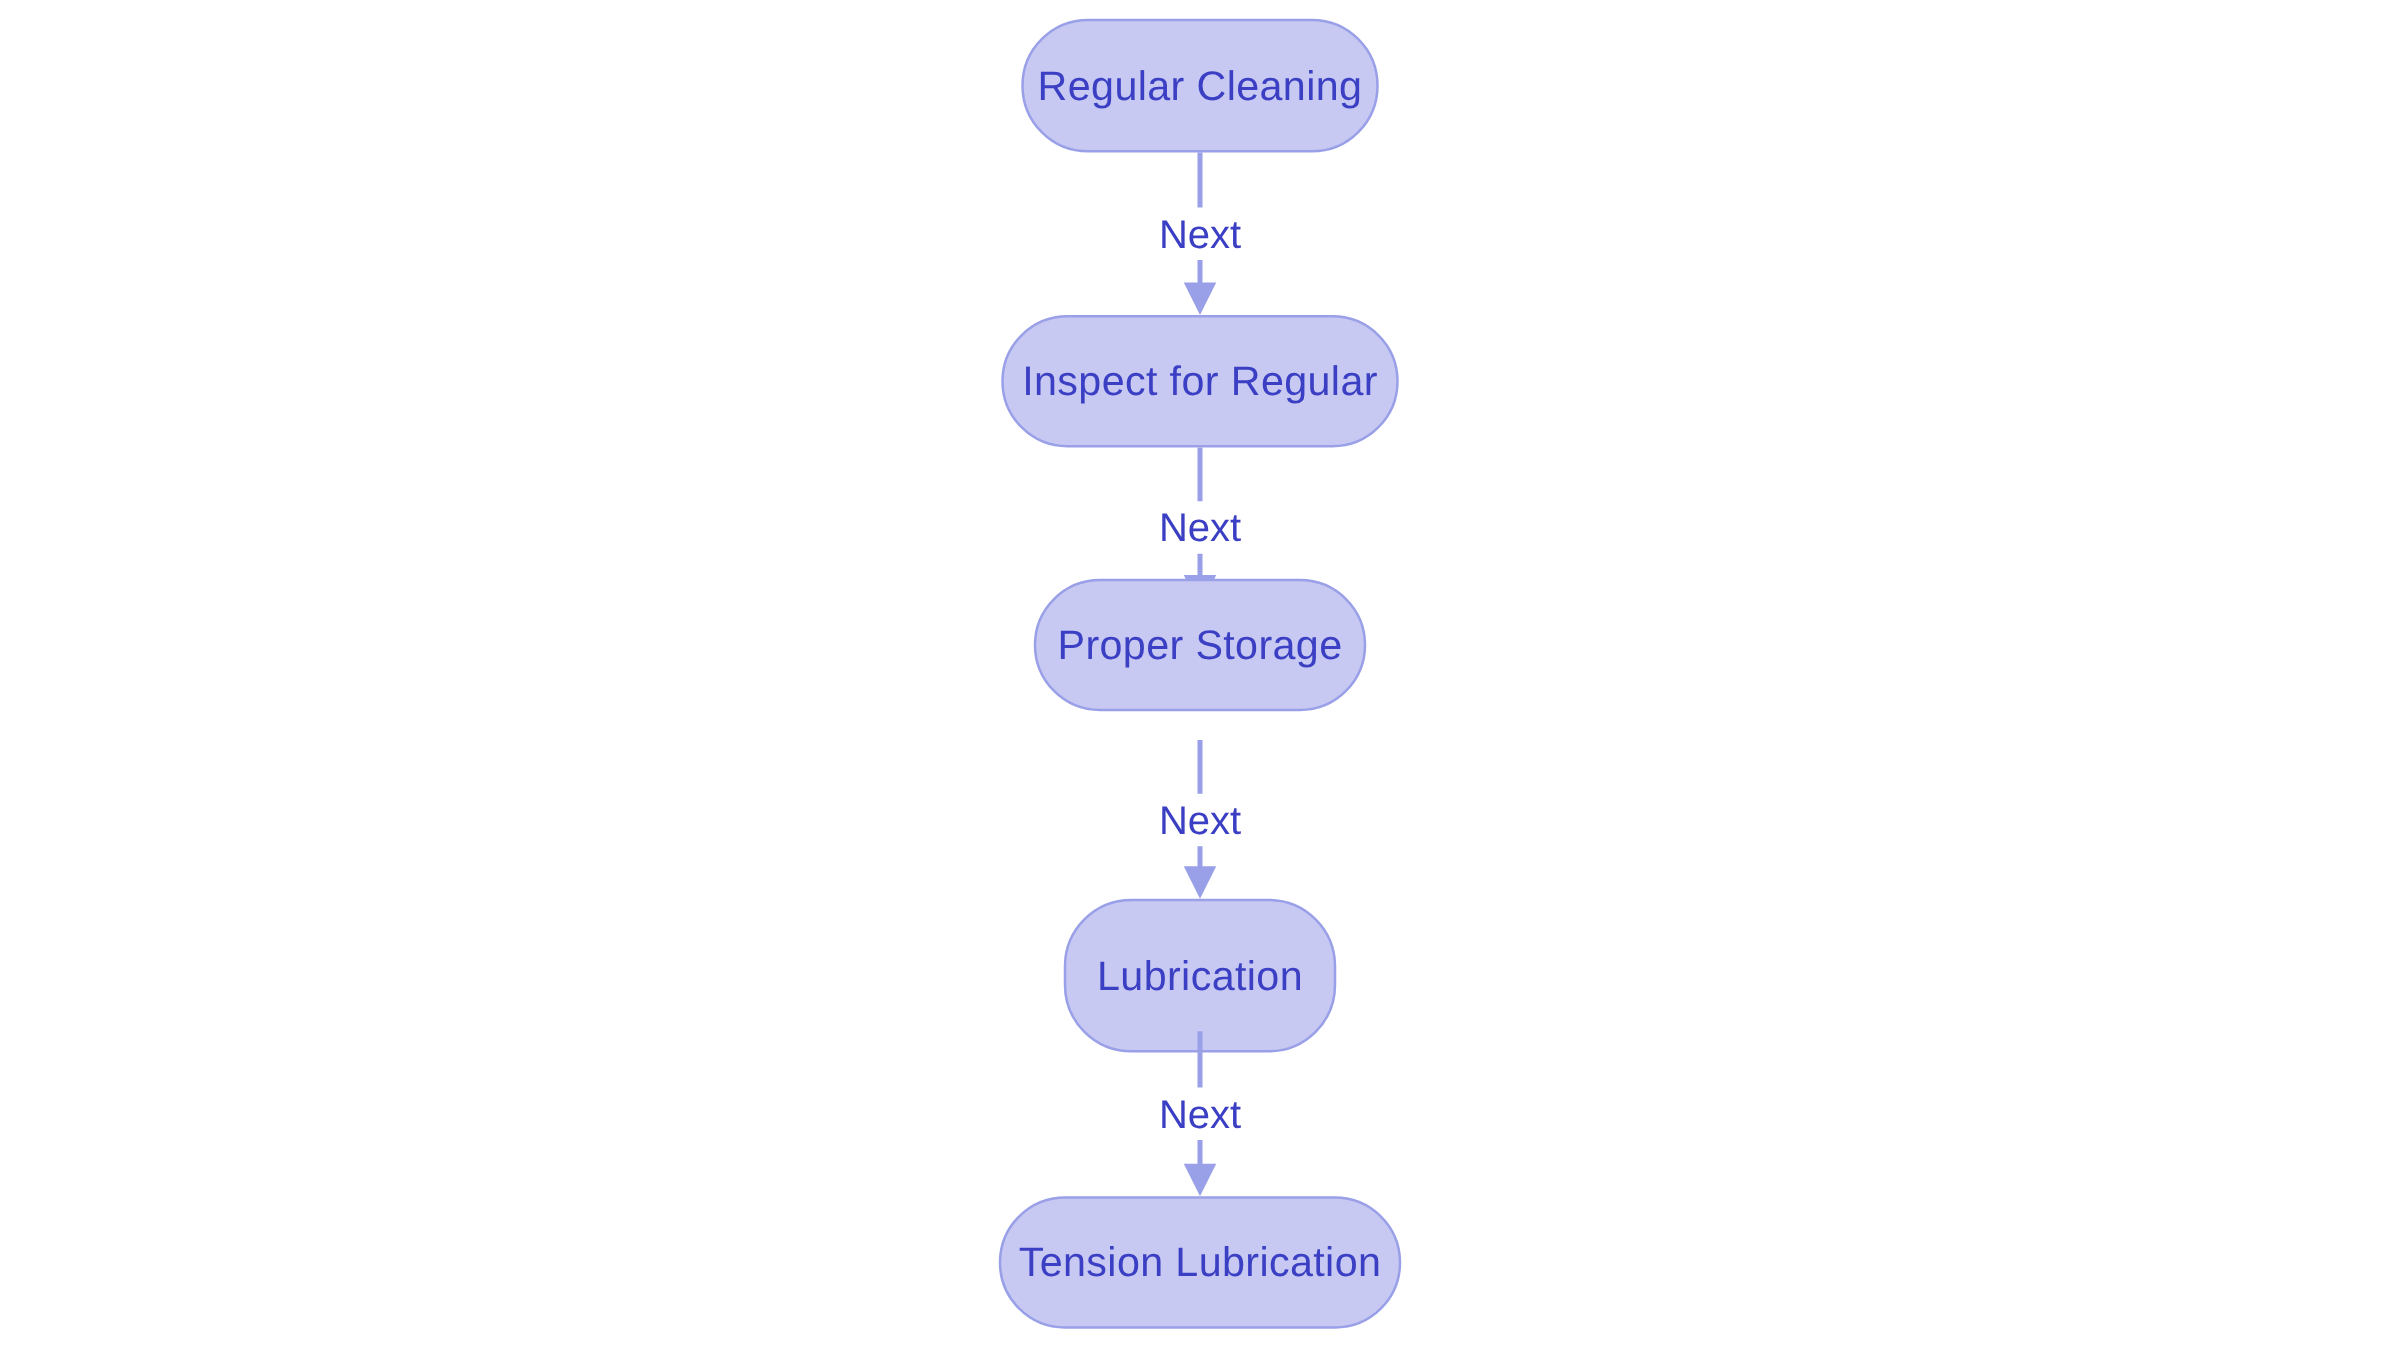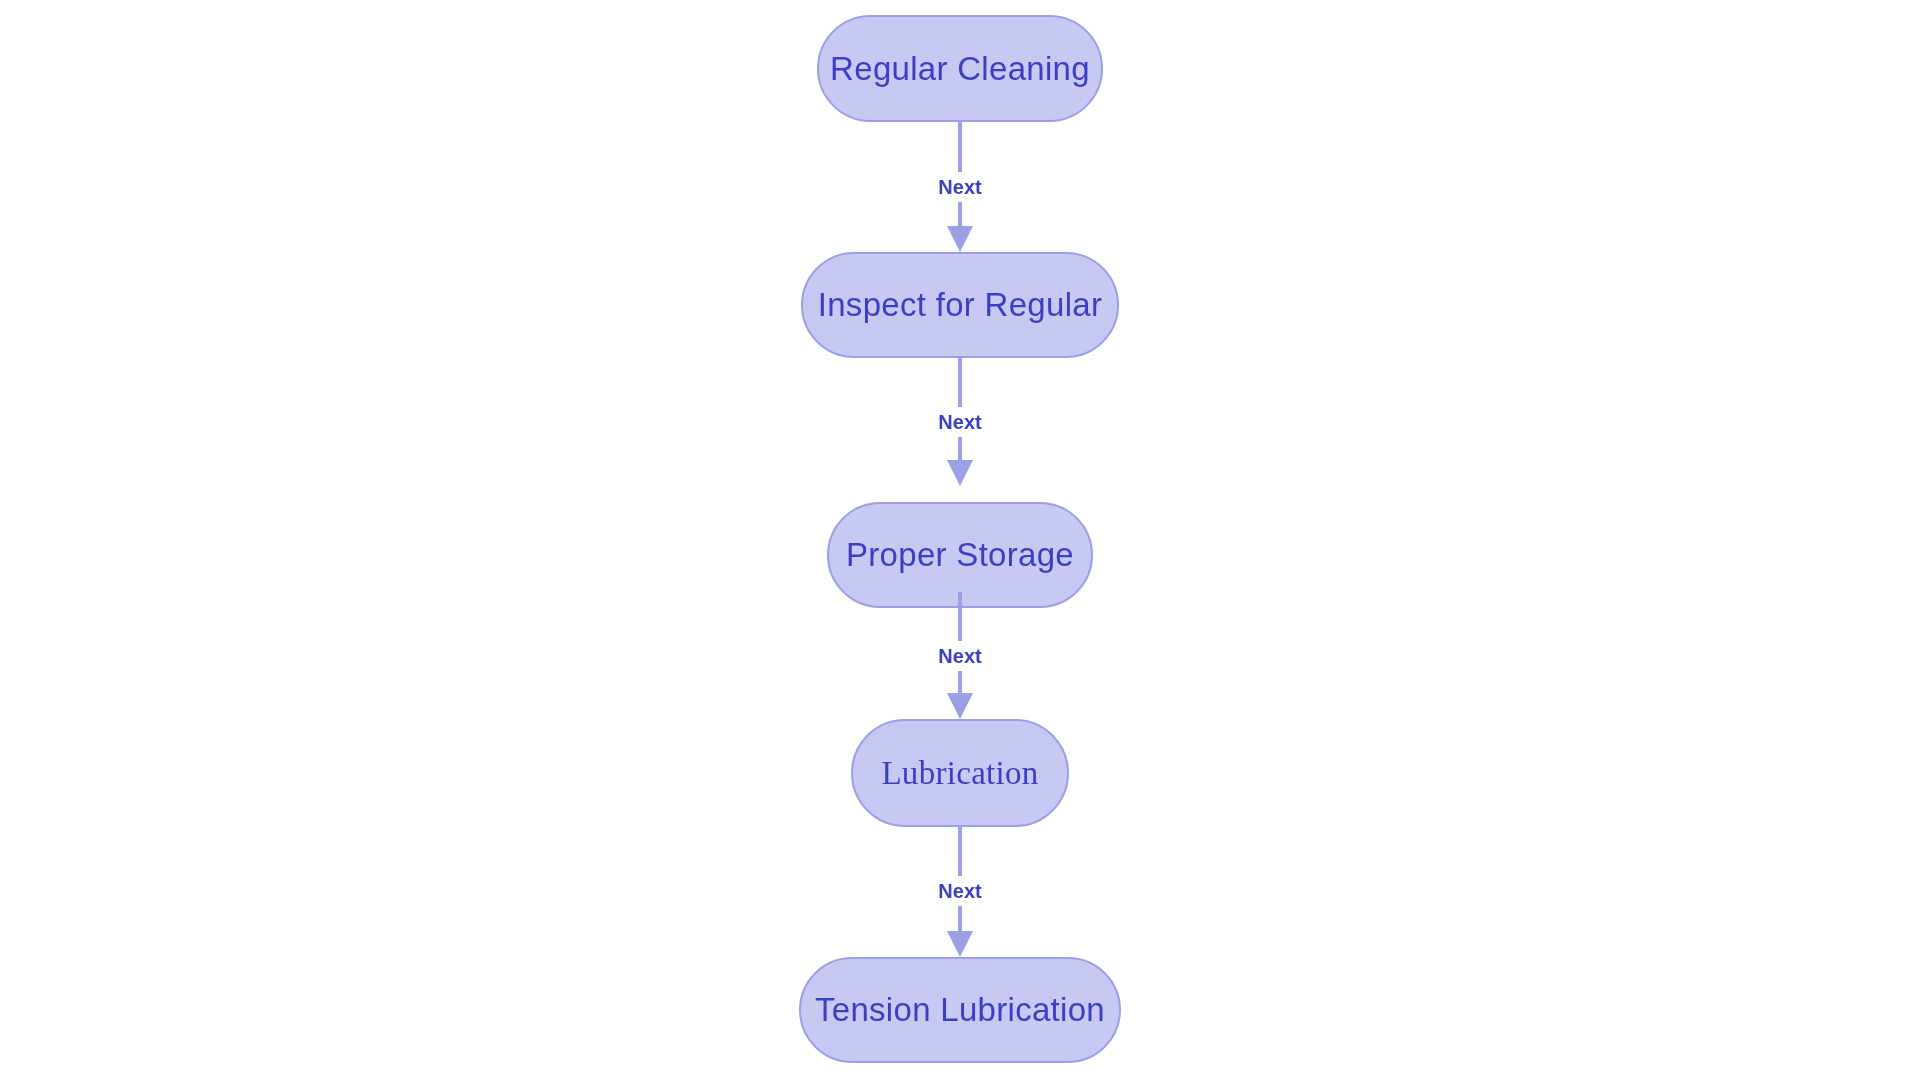--- a/index.html
+++ b/index.html
@@ -56,22 +56,22 @@
     border-right: 13px solid transparent;
     border-top: 26px solid var(--edge-color, #99a0e8);
   }
   .edge-label {
     position: absolute;
     left: 50%;
     top: 50%;
     transform: translate(-50%, -50%);
     background: var(--canvas-bg, #ffffff);
     color: var(--edge-label-color, #3b3fc4);
-    font-size: 20px;
-    font-weight: 700;
+    font-size: 32px;
+    font-weight: 400;
     padding: 5px 8px;
     line-height: 1;
     white-space: nowrap;
   }
 </style>
 </head>
 <body>
 
 <div class="canvas">
 
@@ -88,31 +88,31 @@
   <div class="node" style="left:801px; top:252px; width:318px; height:106px;">
     <span class="node-label">Inspect for Regular</span>
   </div>
 
   <div class="edge" style="left:890px; top:358px; height:128px;">
     <div class="edge-line"></div>
     <div class="edge-arrowhead"></div>
     <span class="edge-label">Next</span>
   </div>
 
-  <div class="node" style="left:827px; top:502px; width:266px; height:106px;">
+  <div class="node" style="left:827px; top:463px; width:266px; height:106px;">
     <span class="node-label">Proper Storage</span>
   </div>
 
   <div class="edge" style="left:890px; top:592px; height:127px;">
     <div class="edge-line"></div>
     <div class="edge-arrowhead"></div>
     <span class="edge-label">Next</span>
   </div>
 
-  <div class="node" style="left:851px; top:719px; width:218px; height:108px;font-family:Liberation Serif, serif;">
+  <div class="node" style="left:851px; top:719px; width:218px; height:123px;">
     <span class="node-label">Lubrication</span>
   </div>
 
   <div class="edge" style="left:890px; top:825px; height:132px;">
     <div class="edge-line"></div>
     <div class="edge-arrowhead"></div>
     <span class="edge-label">Next</span>
   </div>
 
   <div class="node" style="left:799px; top:957px; width:322px; height:106px;">

